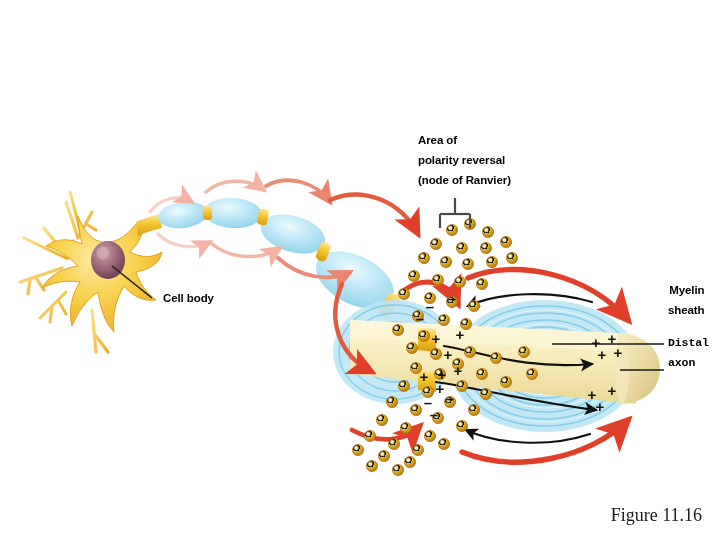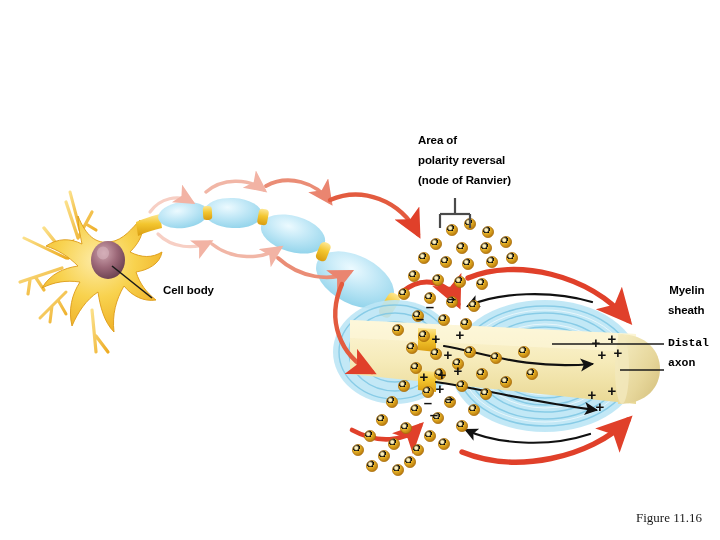--- a/index.html
+++ b/index.html
@@ -19,34 +19,34 @@
   }
   #title-rule{
     position:absolute;left:14px;top:43px;width:700px;height:3px;
     background:#1f1f9c;
   }
 
   
   #figure-caption{
     position:absolute;right:18px;bottom:14px;
     font-family:"Liberation Serif",serif;
-    font-size:13px;color:#1a1a1a;
+    font-size:18px;color:#1a1a1a;
   }
 
   
   #artwork{position:absolute;left:0;top:52px;width:720px;height:470px;}
   #art-svg{position:absolute;left:0;top:0;width:720px;height:470px;}
 
   
   .lbl{
     position:absolute;font-size:11.5px;font-weight:bold;color:#000000;
     line-height:20px;white-space:pre-line;letter-spacing:-0.1px;
   }
   #label-area-polarity{left:418px;top:78px;}
-  #label-cell-body{left:163px;top:228px;}
+  #label-cell-body{left:163px;top:236px;}
   #label-myelin{left:668px;top:228px;text-align:right;}
   #label-distal{left:668px;top:281px;font-family:Liberation Mono, monospace;}
 </style>
 </head>
 <body>
 
 <div id="slide">
 
 
   <div id="artwork">

